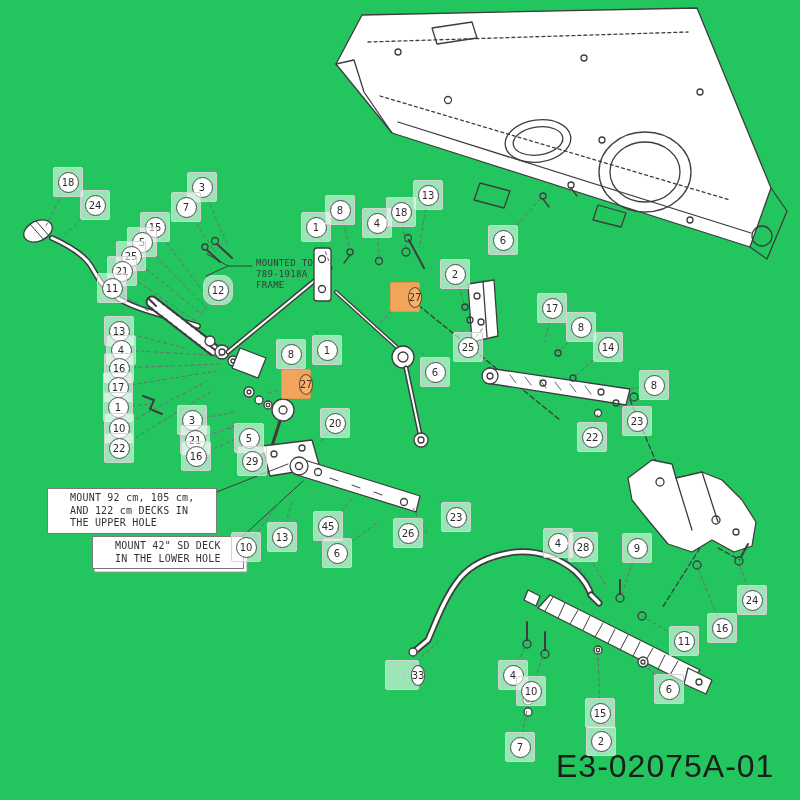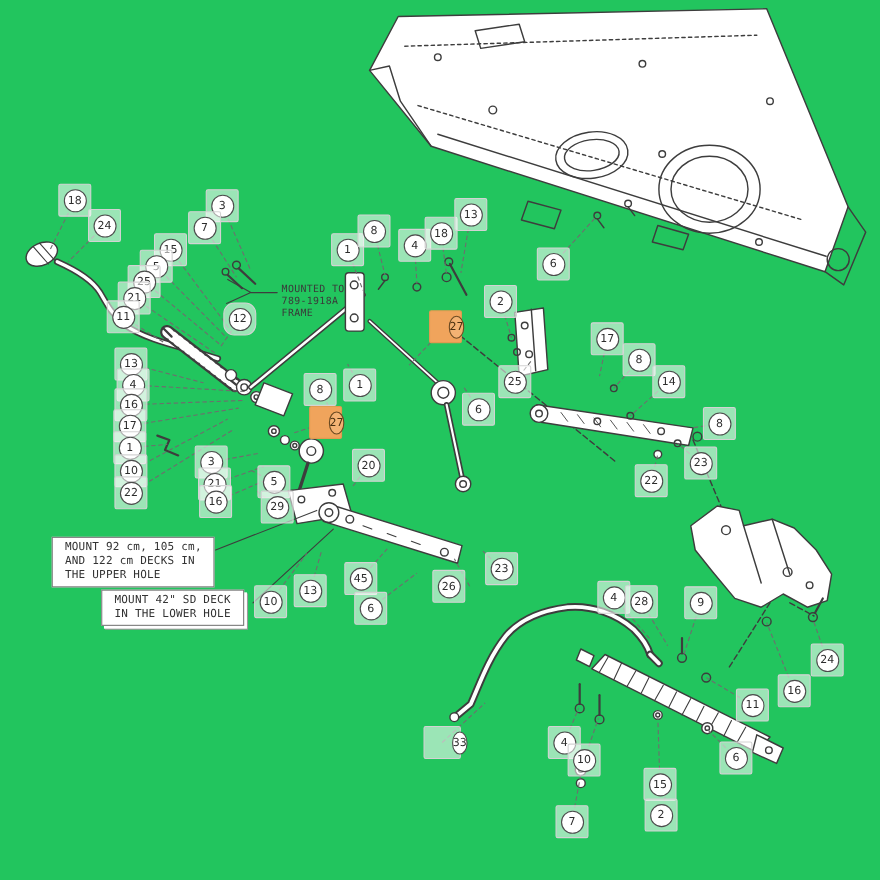--- a/index.html
+++ b/index.html
@@ -9,21 +9,21 @@
   .callout{position:absolute;width:30px;height:30px;transform:translate(-50%,-50%);
     display:flex;align-items:center;justify-content:center;border:1px solid #d3d3d3;
     border-radius:2px;background:rgba(255,255,255,.55);box-sizing:border-box;cursor:pointer;z-index:4;}
   .callout .num{width:21px;height:21px;border:1.5px solid #4c4c4c;border-radius:50%;
     background:#fff;display:flex;align-items:center;justify-content:center;
     font:400 10px "DejaVu Sans",sans-serif;color:#2c2c2c;box-sizing:border-box;}
   .callout.hl{background:var(--hl,#f0a45c);border-color:#e09a50;padding-left:20px;}
   .callout.hl .num{background:#f3b273;border-color:#6b4a22;color:#4a3010;}
   .free-note{position:absolute;font:9px "DejaVu Sans Mono",monospace;line-height:11px;
     color:#3a3a3a;white-space:pre;z-index:3;letter-spacing:0.3px;}
-  .notebox{position:absolute;border:1px solid #7a7a7a;background:#fff;padding:3px 11px;
+  .notebox{position:absolute;border:1px solid #7a7a7a;background:#fff;padding:3px 22px;
     font:10px "DejaVu Sans Mono",monospace;line-height:12.5px;color:#333;
     white-space:pre;z-index:3;letter-spacing:0.2px;}
   .notebox.shadow{box-shadow:2.5px 2.5px 0 #fff,3.5px 3.5px 0 #9a9a9a;}
   .part-code{position:absolute;left:556px;top:748px;font:400 32px "Liberation Sans",sans-serif;
     color:#1c1c1c;letter-spacing:1px;z-index:3;}
 </style>
 </head>
 <body>
 
 <div class="stage">
@@ -462,13 +462,14 @@
 789-1918A
 FRAME</div>
 
   <div class="notebox" style="left:47px;top:488px;">MOUNT 92 cm, 105 cm,
 AND 122 cm DECKS IN
 THE UPPER HOLE</div>
 
   <div class="notebox shadow" style="left:92px;top:536px;">MOUNT 42" SD DECK
 IN THE LOWER HOLE</div>
 
+  <div class="part-code">E3-02075A-01</div>
 </div>
 
 </body></html>

